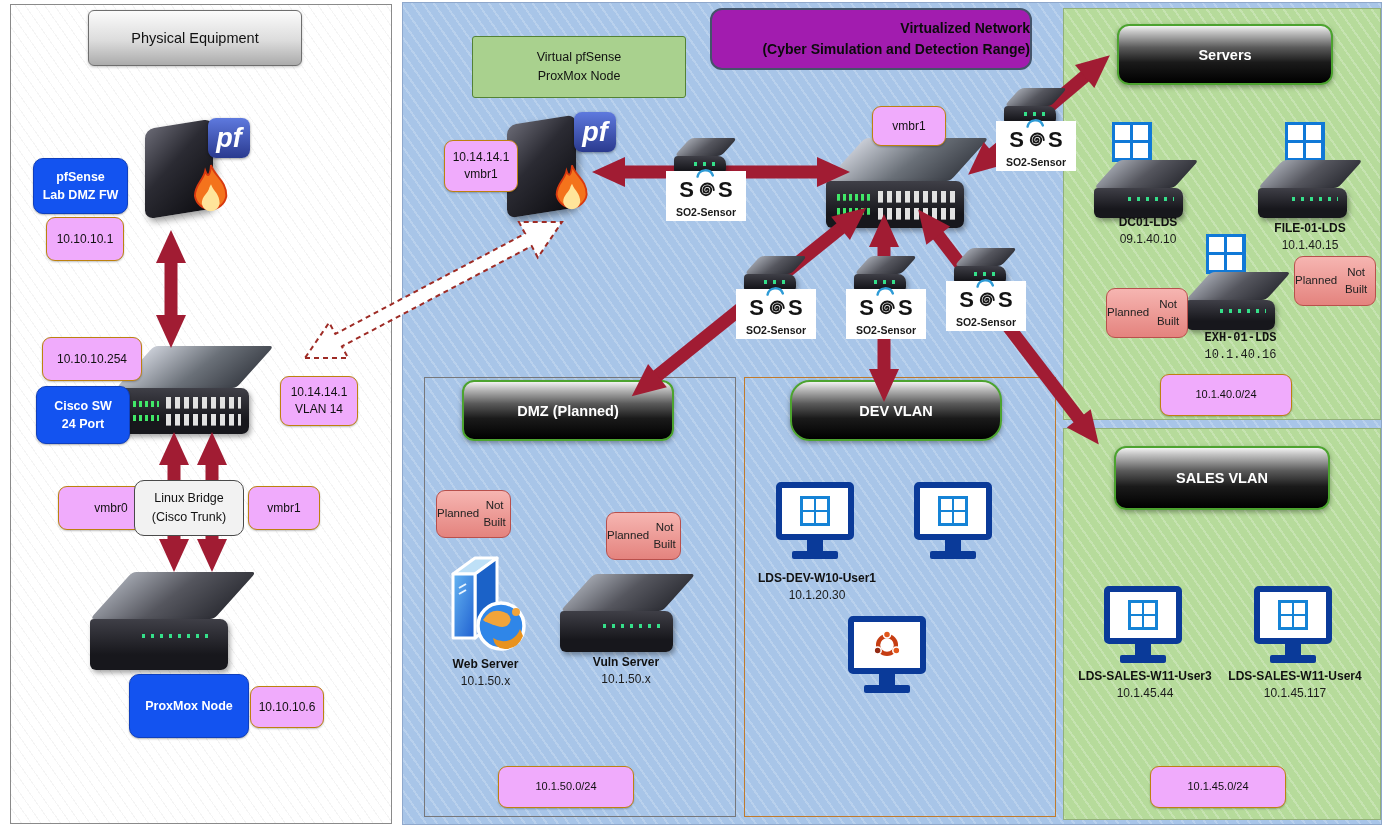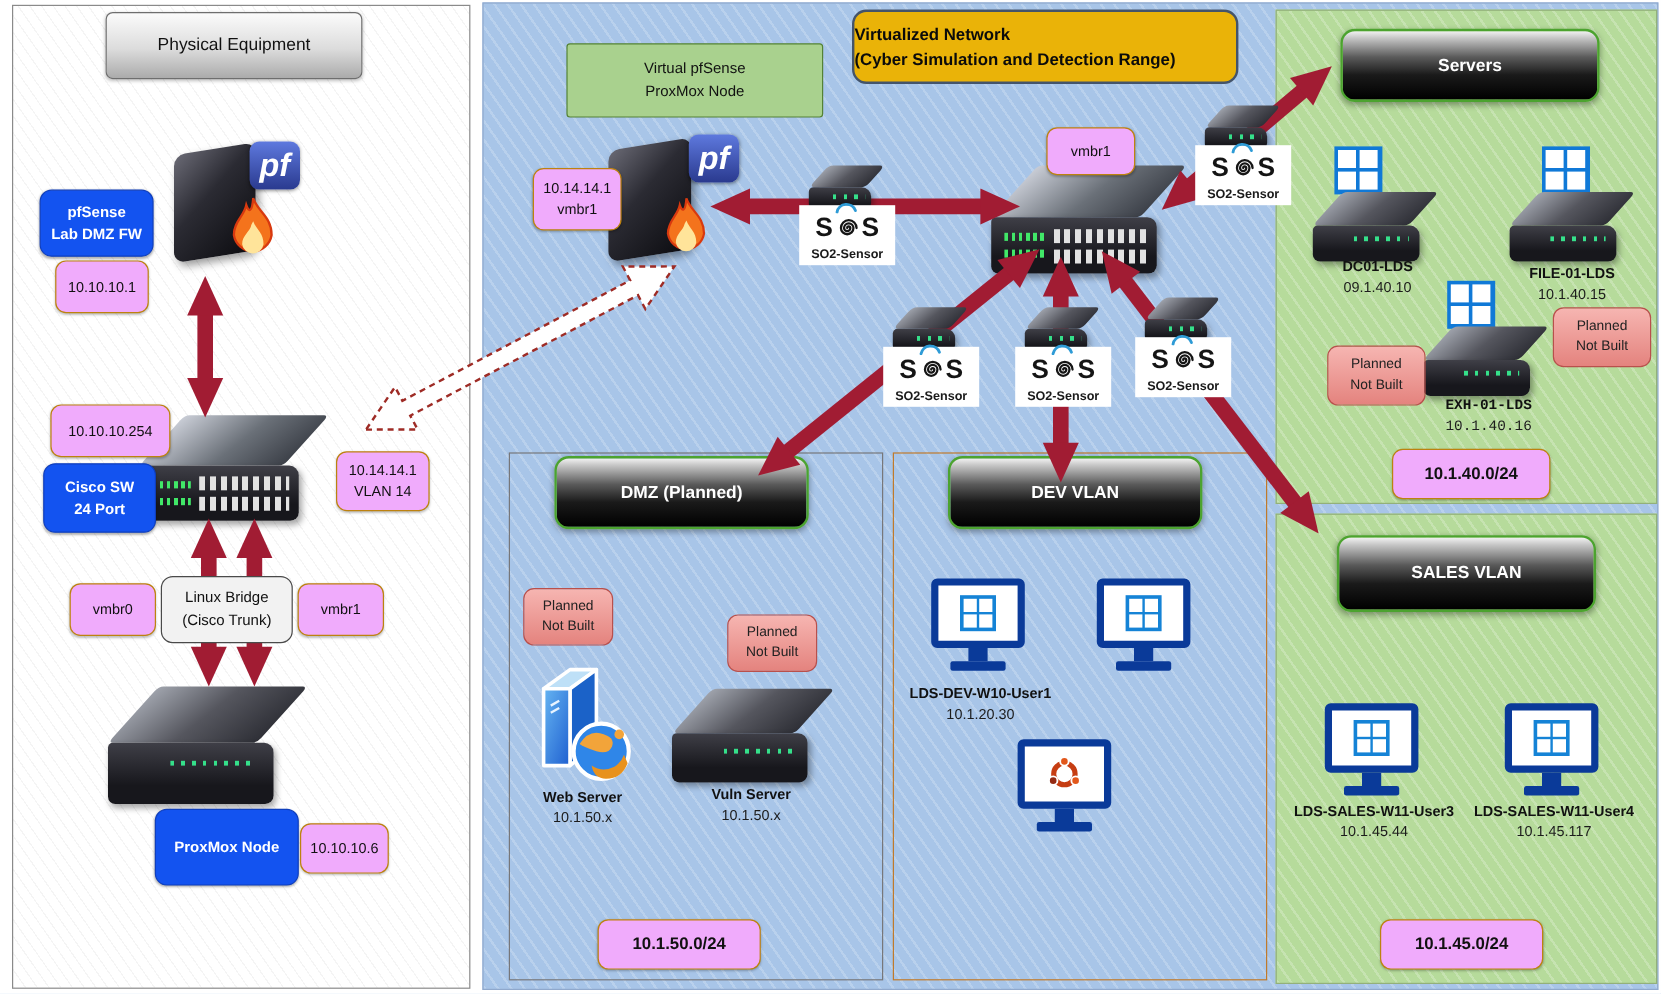--- a/index.html
+++ b/index.html
@@ -21,33 +21,33 @@
   .b-orange{border:1px solid #C07A2B;}
 
   
   .hdr-gloss{display:flex;align-items:center;justify-content:center;color:#fff;font-weight:bold;
     font-size:14.5px;border:2px solid #4CA32F;border-radius:12px;z-index:3;text-align:center;
     background:linear-gradient(180deg,#F2F2F2 0%,#C6C6C6 10%,#5A5A5A 38%,#1A1A1A 64%,#000 100%);
     box-shadow:0 2px 5px rgba(0,0,0,.35);}
   .hdr-gray{display:flex;align-items:center;justify-content:center;color:#111;font-size:14.5px;
     background:linear-gradient(180deg,#FBFBFB 0%,#DCDCDC 55%,#ABABAB 100%);
     border:1px solid #6E6E6E;border-radius:6px;z-index:3;box-shadow:0 1px 3px rgba(0,0,0,.25);}
-  .hdr-blue{display:flex;flex-direction:column;align-items:flex-start;justify-content:center;color:#0b0b0b;
-    font-weight:bold;font-size:14px;line-height:1.5;background:#eab308;border:2px solid #44546A;
+  .hdr-blue{display:flex;flex-direction:column;align-items:flex-end;justify-content:center;color:#0b0b0b;
+    font-weight:bold;font-size:14px;line-height:1.5;background:#a21caf;border:2px solid #44546A;
     border-radius:12px;z-index:3;text-align:center;}
   .box-green{display:flex;flex-direction:column;align-items:center;justify-content:center;color:#111;
     font-size:12.5px;line-height:1.5;background:#A9D18E;border:1.5px solid #548235;border-radius:3px;z-index:3;text-align:center;}
   .lab-orange{display:flex;flex-direction:column;align-items:center;justify-content:center;text-align:center;
     background:#f0abfc;border:1px solid #BD820F;border-radius:9px;color:#111;font-size:12px;line-height:1.4;
     z-index:8;box-shadow:0 1px 2px rgba(0,0,0,.25);}
-  .lab-orange.big{font-weight:bold;font-size:14px;}
+  .lab-orange.big{font-weight:normal;font-size:11px;}
   .lab-blue{display:flex;flex-direction:column;align-items:center;justify-content:center;text-align:center;
     background:#1353F0;border:1px solid #0F3FBE;border-radius:10px;color:#fff;font-weight:bold;
     font-size:12.5px;line-height:1.45;z-index:8;box-shadow:0 1px 2px rgba(0,0,0,.3);}
-  .lab-pink{display:flex;flex-direction:column;align-items:center;justify-content:center;text-align:center;
+  .lab-pink{display:flex;flex-direction:row;align-items:center;justify-content:center;text-align:center;
     background:linear-gradient(180deg,#F6B5B1 0%,#E4837E 100%);border:1px solid #B8504C;border-radius:9px;
     color:#222;font-size:11.5px;line-height:1.5;z-index:8;}
   .lab-gray{display:flex;flex-direction:column;align-items:center;justify-content:center;text-align:center;
     background:#F2F2F2;border:1.5px solid #4a4a4a;border-radius:10px;color:#111;font-size:12.5px;
     line-height:1.5;z-index:8;}
 
   
   .hostlabel{z-index:8;text-align:center;font-size:12px;color:#111;line-height:1.4;}
   .hostlabel .hn{font-weight:bold;}
   .hostlabel .hi{font-weight:normal;color:#1c1c1c;}
@@ -131,21 +131,21 @@
   </div>
 
   <div class="abs box-green" style="left:472px;top:36px;width:212px;height:60px;align-items:center;">
     <span>Virtual pfSense</span>
     <span>ProxMox Node</span>
   </div>
 
   <div class="abs hdr-gloss" style="left:462px;top:380px;width:208px;height:57px;">
     <span>DMZ (Planned)</span>
   </div>
-  <div class="abs hdr-gloss" style="left:790px;top:380px;width:208px;height:57px;">
+  <div class="abs hdr-gloss" style="left:790px;top:380px;width:208px;height:57px;border-radius:20px;">
     <span>DEV VLAN</span>
   </div>
   <div class="abs hdr-gloss" style="left:1114px;top:446px;width:212px;height:60px;">
     <span>SALES VLAN</span>
   </div>
   <div class="abs hdr-gloss" style="left:1117px;top:24px;width:212px;height:57px;">
     <span>Servers</span>
   </div>
 
   <svg class="arrows" width="1384" height="828" viewBox="0 0 1384 828">
@@ -200,21 +200,21 @@
   </div>
   <div class="abs lab-blue" style="left:36px;top:386px;width:92px;height:56px;">
     <span>Cisco SW</span>
     <span>24 Port</span>
   </div>
   <div class="abs lab-orange" style="left:280px;top:376px;width:76px;height:48px;">
     <span>10.14.14.1</span>
     <span>VLAN 14</span>
   </div>
 
-  <div class="abs lab-orange" style="left:58px;top:486px;width:70px;height:42px;">
+  <div class="abs lab-orange" style="left:58px;top:486px;width:70px;height:42px;padding-left:17px;">
     <span>vmbr0</span>
   </div>
   <div class="abs lab-gray" style="left:134px;top:480px;width:108px;height:54px;">
     <span>Linux Bridge</span>
     <span>(Cisco Trunk)</span>
   </div>
   <div class="abs lab-orange" style="left:248px;top:486px;width:70px;height:42px;">
     <span>vmbr1</span>
   </div>
 

